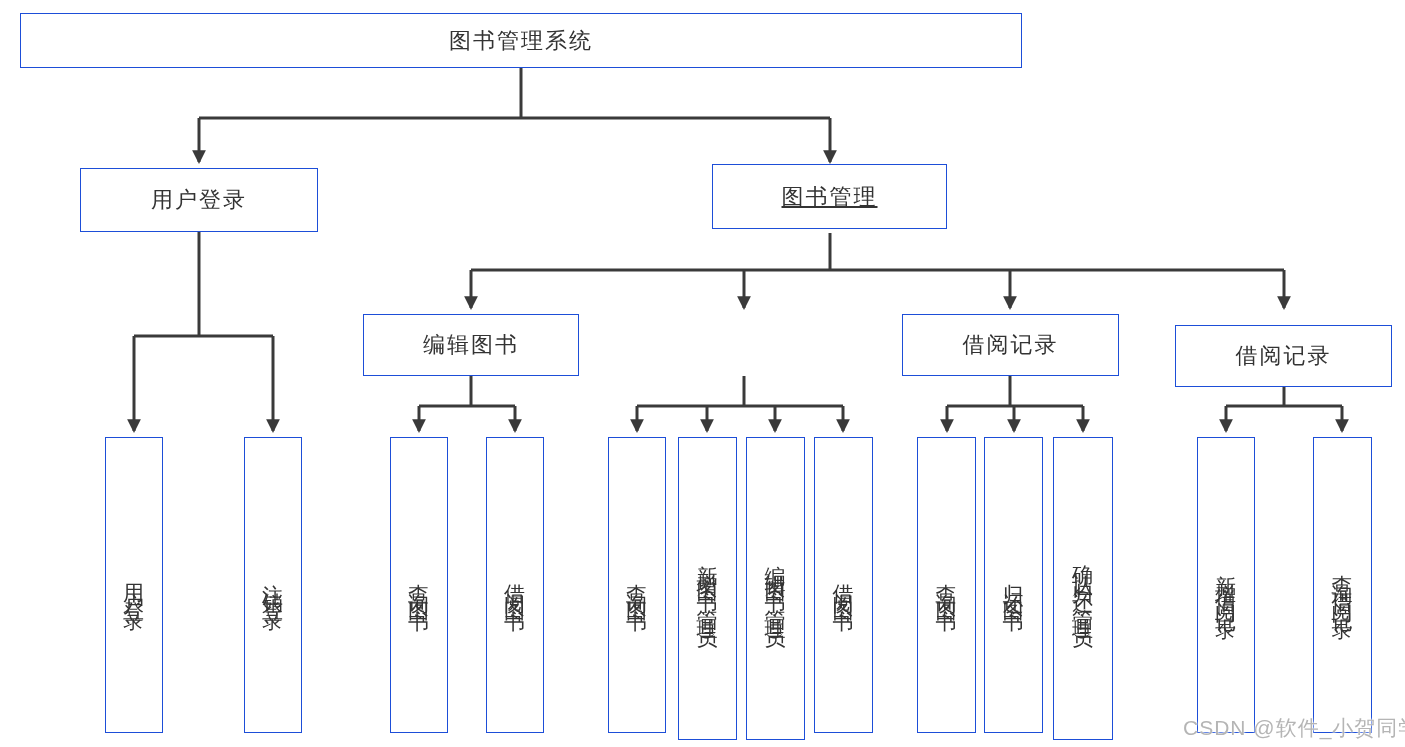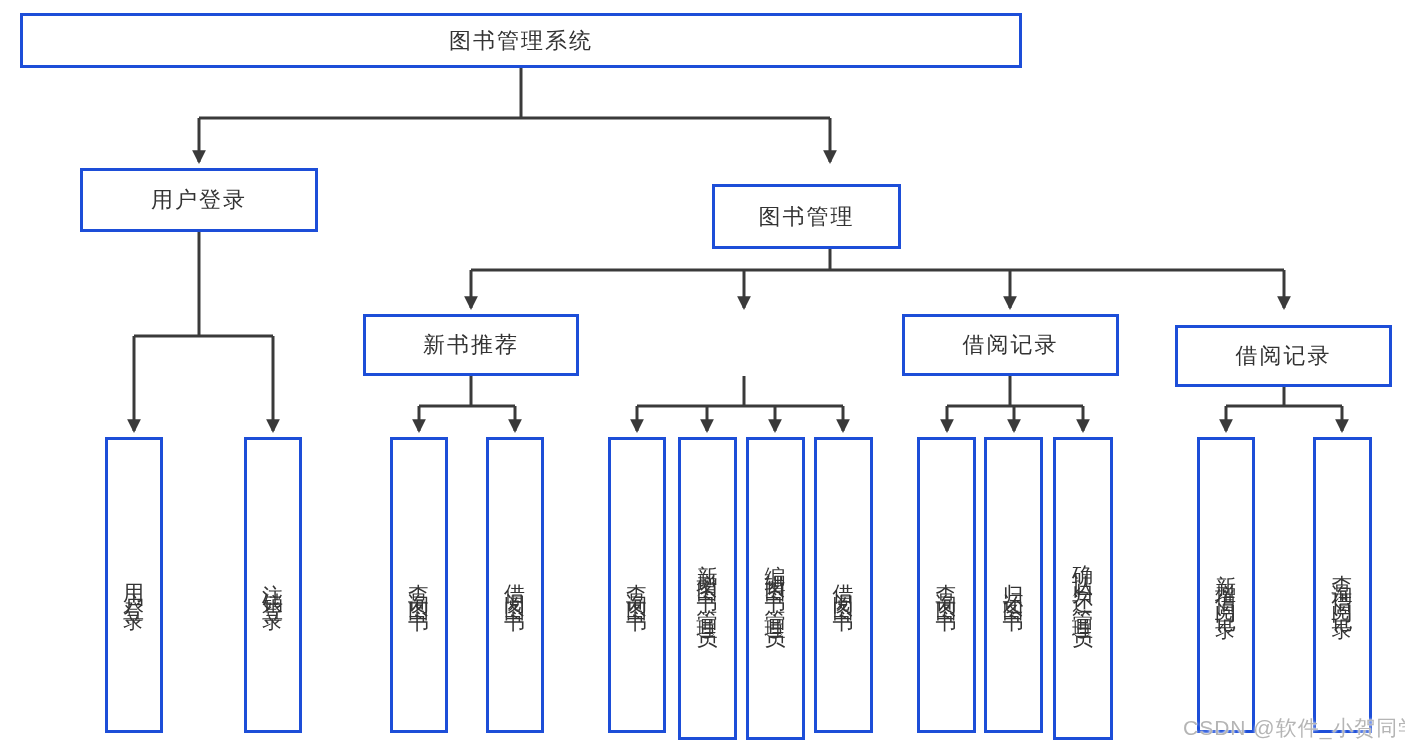--- a/index.html
+++ b/index.html
@@ -20,21 +20,21 @@
     position: absolute;
     left: 0;
     top: 0;
     width: 1405px;
     height: 747px;
     pointer-events: none;
   }
   .node {
     position: absolute;
     box-sizing: border-box;
-    border: 3px solid #1d4ed8;
+    border: 1px solid #1d4ed8;
     background: #ffffff;
     display: flex;
     align-items: center;
     justify-content: center;
     text-align: center;
   }
   .hbox {
     font-size: 22px;
     letter-spacing: 2px;
     line-height: 1;
@@ -112,23 +112,23 @@
       <path d="M1284,376 V406"></path>
       <path d="M1226,406 H1342"></path>
       <path d="M1226,406 V431" marker-end="url(#arrow)"></path>
       <path d="M1342,406 V431" marker-end="url(#arrow)"></path>
     </g>
   </svg>
 
   <div class="node hbox" style="left:20px; top:13px; width:1002px; height:55px;">图书管理系统</div>
 
   <div class="node hbox" style="left:80px; top:168px; width:238px; height:64px;">用户登录</div>
-  <div class="node hbox" style="left:712px; top:184px; width:189px; height:65px;">图书管理</div>
+  <div class="node hbox" style="left:712px; top:164px; width:235px; height:65px;text-decoration:underline;">图书管理</div>
 
-  <div class="node hbox" style="left:363px; top:314px; width:216px; height:62px;">新书推荐</div>
+  <div class="node hbox" style="left:363px; top:314px; width:216px; height:62px;">编辑图书</div>
   <div class="node hbox" style="left:902px; top:314px; width:217px; height:62px;">借阅记录</div>
   <div class="node hbox" style="left:1175px; top:314px; width:217px; height:62px;margin-top:11px;">借阅记录</div>
 
   <div class="node vbox" style="left:105px; top:437px; width:58px; height:296px;">
     <span>用户登录</span>
   </div>
   <div class="node vbox" style="left:244px; top:437px; width:58px; height:296px;">
     <span>注销登录</span>
   </div>
 

